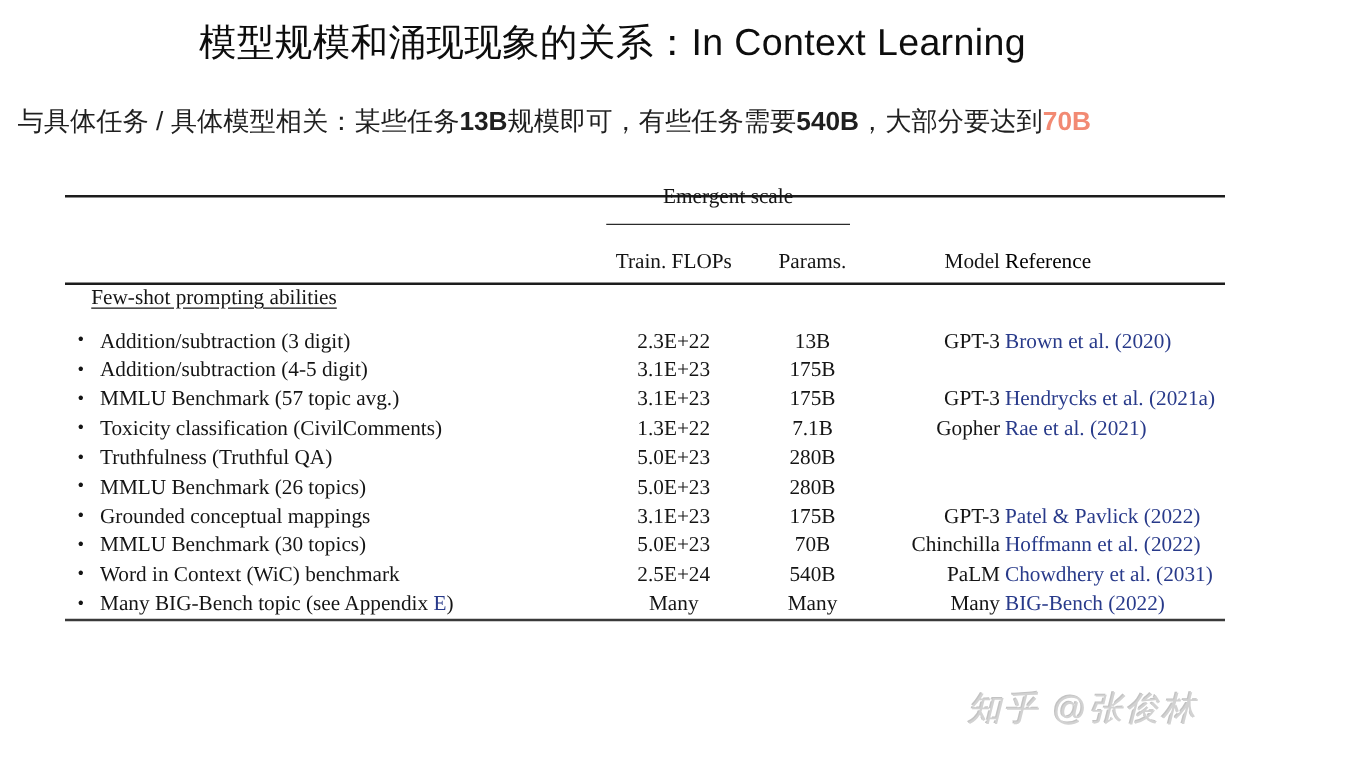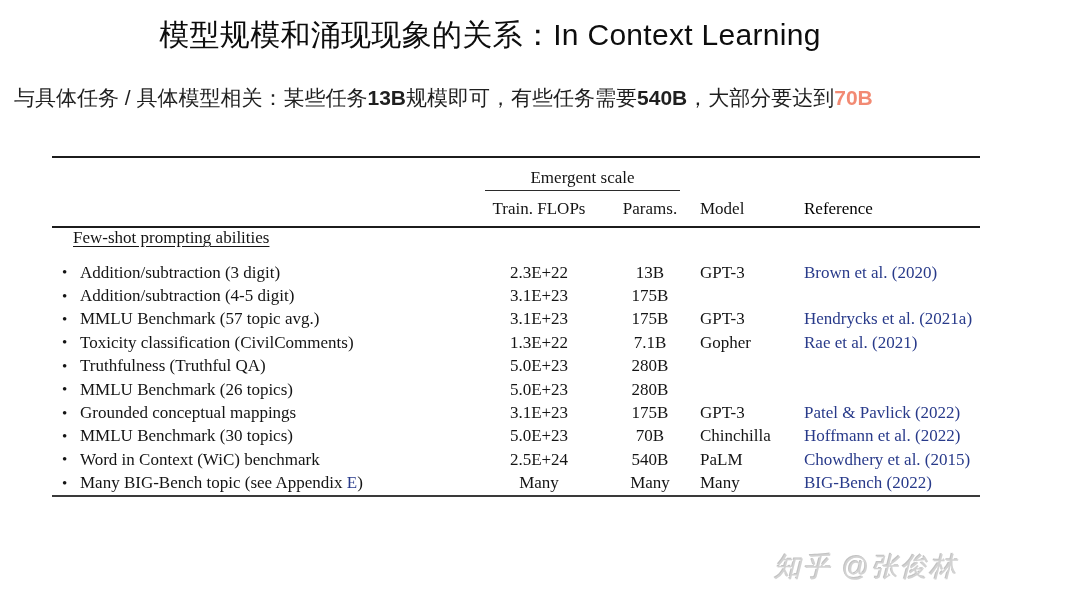--- a/index.html
+++ b/index.html
@@ -28,27 +28,27 @@
     font-family:"Liberation Serif","DejaVu Serif",serif;font-size:17px;color:#141414;
   }
   .rule{height:2px;background:var(--rule);}
   .rule.bottom{background:#3a3a3a;}
 
   .group-row{height:34px;display:flex;align-items:flex-end;}
   .group-spacer{width:426px;}
   .group-cell{width:222px;}
   .group-inner{
     text-align:center;border-bottom:1px solid #2b2b2b;
-    margin:0 20px 1px 7px;padding-bottom:2px;
+    margin:0 20px 12px 7px;padding-bottom:12px;
   }
   .colhead-row{height:34px;display:flex;align-items:center;font-family:Liberation Serif, serif;}
   .c-task{width:426px;display:flex;align-items:center;}
   .c-flops{width:122px;text-align:center;}
   .c-params{width:100px;text-align:center;}
-  .c-model{width:100px;text-align:left;}
+  .c-model{width:100px;text-align:right;}
   .c-ref{flex:1;padding-left:4px;text-align:left;}
 
   .section-row{height:31px;display:flex;padding-bottom:2px;margin-left:16px;}
   .section-label{
     margin-left:5px;text-decoration:underline;text-underline-offset:3px;
   }
   .trow{height:23.4px;display:flex;align-items:center;}
   .bullet{width:18px;padding-left:10px;font-size:15px;line-height:1;}
   .task-text .link{color:var(--navy);}
   .link,.c-ref{color:var(--navy);}
@@ -185,21 +185,21 @@
   </div>
 
   <div class="trow">
     <div class="c-task">
       <span class="bullet">•</span>
       <span class="task-text"><span class="normal">Word in Context (WiC) benchmark</span></span>
     </div>
     <div class="c-flops">2.5E+24</div>
     <div class="c-params">540B</div>
     <div class="c-model">PaLM</div>
-    <div class="c-ref">Chowdhery et al. (2015)</div>
+    <div class="c-ref">Chowdhery et al. (2031)</div>
   </div>
 
   <div class="trow">
     <div class="c-task">
       <span class="bullet">•</span>
       <span class="task-text"><span class="normal">Many BIG-Bench topic (see Appendix </span><span class="link">E</span><span class="normal">)</span></span>
     </div>
     <div class="c-flops">Many</div>
     <div class="c-params">Many</div>
     <div class="c-model">Many</div>

